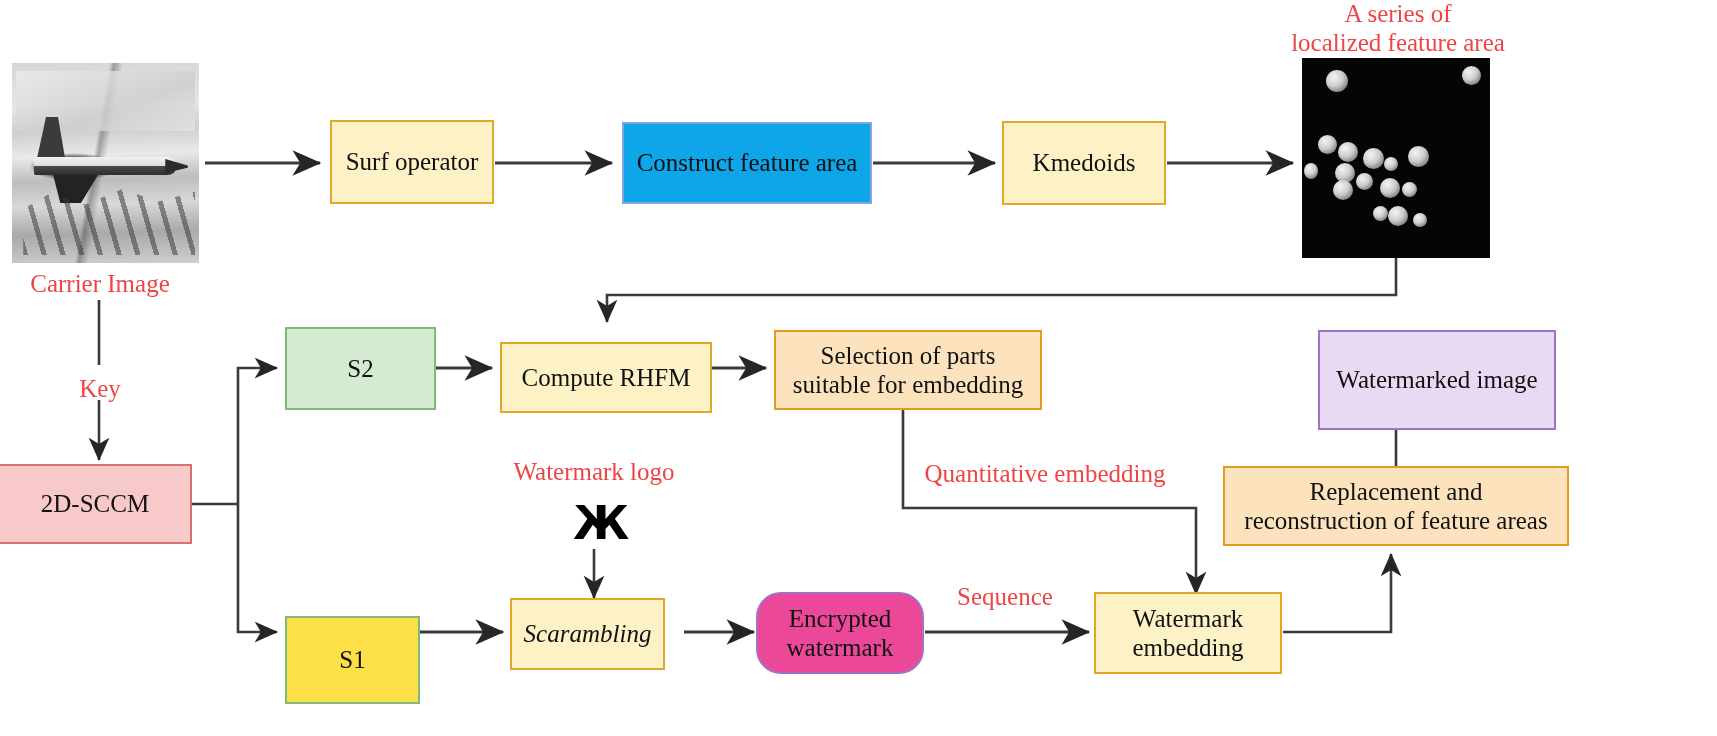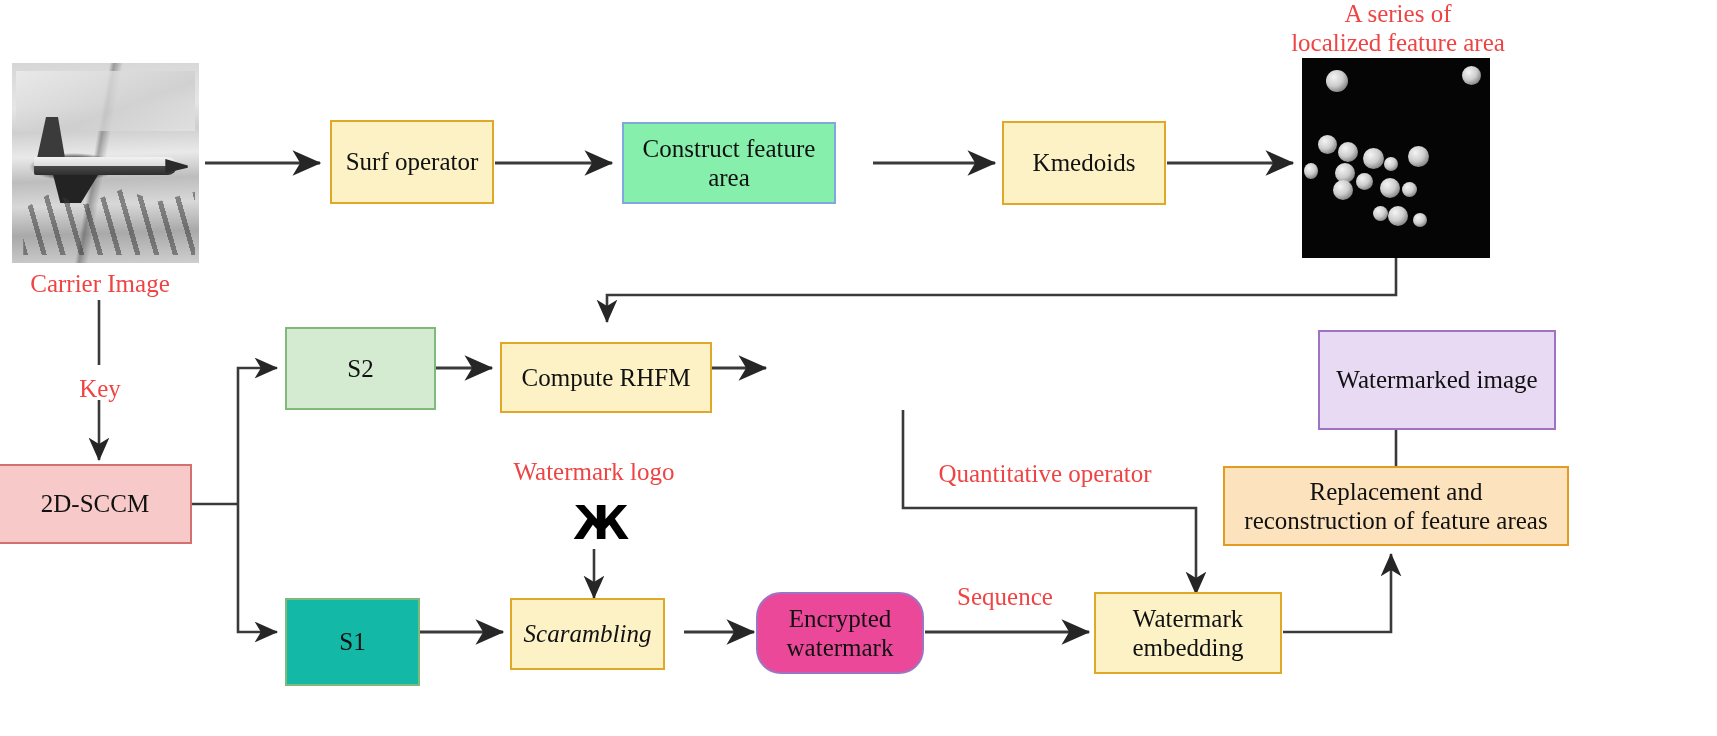--- a/index.html
+++ b/index.html
@@ -163,46 +163,48 @@
     <div class="blob" style="left:78px;top:120px;width:20px;height:20px;"></div>
     <div class="blob" style="left:100px;top:124px;width:15px;height:15px;"></div>
     <div class="blob" style="left:31px;top:122px;width:20px;height:20px;"></div>
     <div class="blob" style="left:71px;top:148px;width:15px;height:15px;"></div>
     <div class="blob" style="left:86px;top:148px;width:20px;height:20px;"></div>
     <div class="blob" style="left:111px;top:155px;width:14px;height:14px;"></div>
   </div>
 
   <div class="node" style="left:330px;top:120px;width:164px;height:84px;background:#FCF2C5;border-color:#E0A827;">Surf operator</div>
 
-  <div class="node" style="left:622px;top:122px;width:214px;height:82px;background:#86efac;border-color:#7FA8DC;">Construct feature area</div>
+  <div class="node" style="left:622px;top:122px;width:250px;height:82px;background:#0ea5e9;border-color:#7FA8DC;">Construct feature area</div>
 
   <div class="node" style="left:1002px;top:121px;width:164px;height:84px;background:#FCF2C5;border-color:#E0A827;">Kmedoids</div>
 
   <div class="node" style="left:285px;top:327px;width:151px;height:83px;background:#D4EBD2;border-color:#7FBA7A;">S2</div>
 
   <div class="node" style="left:500px;top:333px;width:212px;height:71px;background:#FCF2C5;border-color:#E0A827;margin-top:9px;">Compute RHFM</div>
 
+  <div class="node" style="left:774px;top:330px;width:268px;height:80px;background:#FCE3BE;border-color:#E39B20;">Selection of parts
+suitable for embedding</div>
 
   <div class="node" style="left:1318px;top:330px;width:238px;height:100px;background:#E7DAF2;border-color:#A072C4;">Watermarked image</div>
 
   <div class="node" style="left:1223px;top:466px;width:346px;height:80px;background:#FCE3BE;border-color:#E39B20;">Replacement and
 reconstruction of feature areas</div>
 
   <div class="node" style="left:-2px;top:464px;width:194px;height:80px;background:#F8C9C9;border-color:#D4706F;">2D-SCCM</div>
 
-  <div class="node" style="left:285px;top:598px;width:135px;height:88px;background:#14b8a6;border-color:#7FBA7A;">S1</div>
+  <div class="node" style="left:285px;top:616px;width:135px;height:88px;background:#fde047;border-color:#7FBA7A;">S1</div>
 
   <div class="node" style="left:510px;top:598px;width:155px;height:72px;background:#FCF2C5;border-color:#E0A827;font-style:italic;">Scarambling</div>
 
   <div class="node" style="left:756px;top:592px;width:168px;height:82px;background:#ec4899;border-color:#A072C4;border-radius:25px;">Encrypted
 watermark</div>
 
   <div class="node" style="left:1094px;top:592px;width:188px;height:82px;background:#FCF2C5;border-color:#E0A827;">Watermark
 embedding</div>
 
   <div class="lbl" style="left:494px;top:458px;width:200px;">Watermark logo</div>
   <div class="logo-glyph" style="left:573px;top:500px;width:44px;text-align:center;">Ж</div>
 
-  <div class="lbl" style="left:920px;top:460px;width:250px;">Quantitative operator</div>
+  <div class="lbl" style="left:920px;top:460px;width:250px;">Quantitative embedding</div>
 
   <div class="lbl" style="left:935px;top:583px;width:140px;">Sequence</div>
 
 </div>
 
 </body></html>

